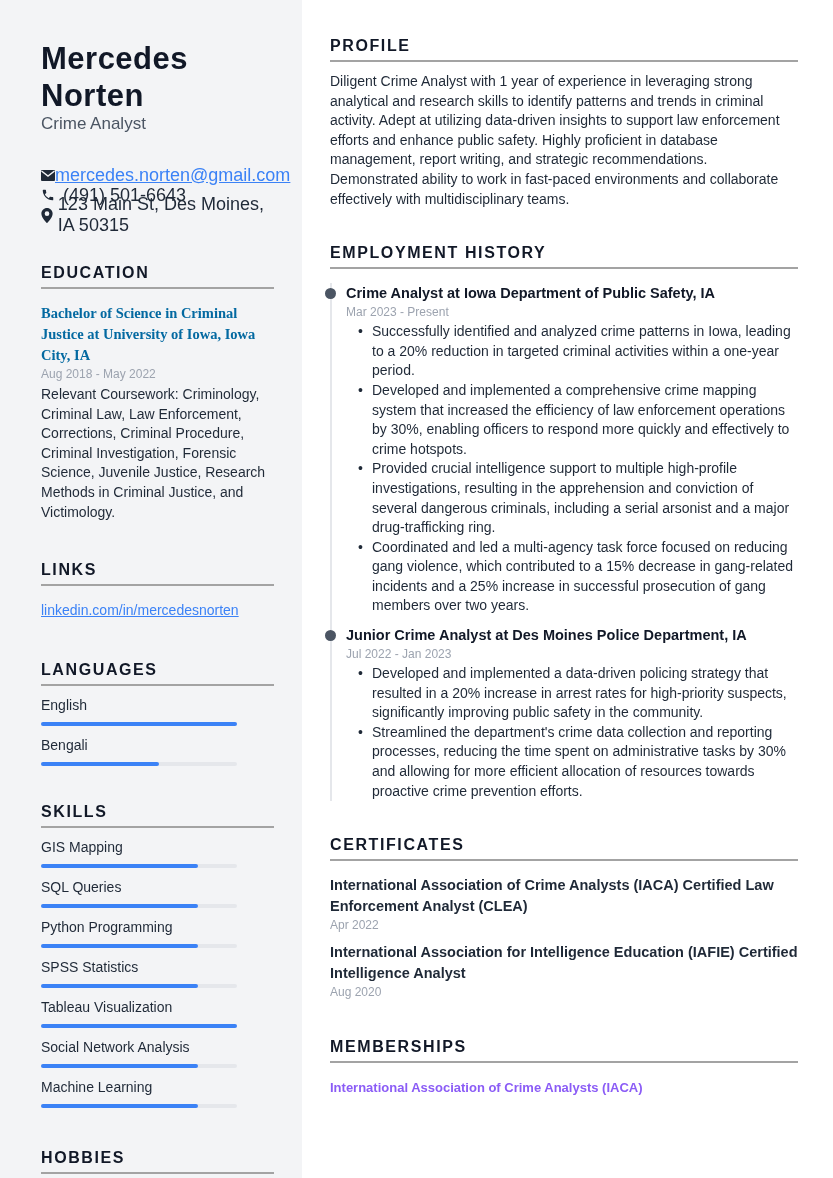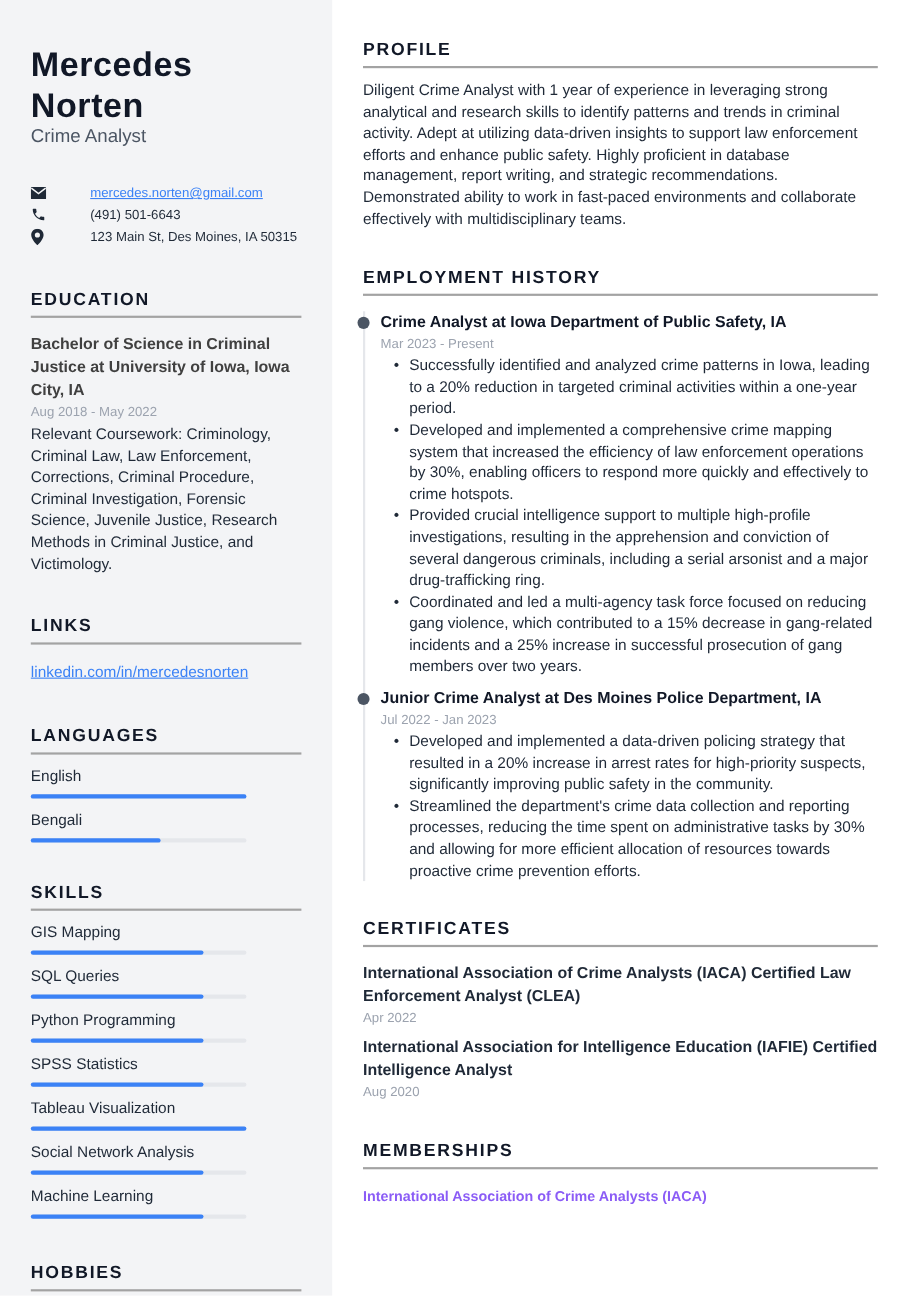--- a/index.html
+++ b/index.html
@@ -1,46 +1,46 @@
 <!DOCTYPE html>
 <html><head>
   <meta charset="utf-8">
   <style>
     * { box-sizing: border-box; margin: 0; padding: 0; }
     html, body { width: 833px; height: 1178px; overflow: hidden; background: #ffffff; }
     body { font-family: "Liberation Sans", "DejaVu Sans", sans-serif; color: #1f2937; position: relative; }
 
     .sidebar {
       position: absolute; left: 0; top: 0; width: 302px; height: 1178px;
-      background: #f3f4f6; padding: 40px 28px 0 28px;
+      background: #f3f4f6; padding: 40px 28px 0 41px;
     }
     .main {
       position: absolute; left: 302px; top: 0; width: 531px; height: 1178px;
       padding: 36px 35px 0 28px;
     }
 
     .name {
       font-size: 31px; font-weight: bold; line-height: 37px; color: #111827;
       letter-spacing: 0.5px;
     }
     .job-title { font-size: 17px; color: #4b5563; line-height: 22px; margin-top: -1px; }
 
     .contact { margin-top: 30px; }
-    .contact-row { display: flex; align-items: center; height: 20px; font-size: 12px; color: #1f2937; gap: 32px; }
+    .contact-row { display: flex; align-items: center; height: 20px; font-size: 18px; color: #1f2937; }
     .contact-row .ic { width: 22px; display: inline-flex; align-items: center; }
     .contact-row a { color: #3b82f6; text-decoration: underline; }
 
     .sec-head {
       font-size: 16px; font-weight: bold; letter-spacing: 1.6px; color: #111827;
       padding-bottom: 4px; border-bottom: 2px solid #a3a3a3; line-height: 20px;
     }
     .side-sec { margin-top: 38px; }
     .side-sec.first { margin-top: 38px; }
 
-    .edu-title { font-size: 14.5px; font-weight: bold; line-height: 21px; color: #404040; margin-top: 14px; }
+    .edu-title { font-size: 14.5px; font-weight: bold; line-height: 21px; color: #0369a1; margin-top: 14px; font-family: Liberation Serif, serif; }
     .date { font-size: 12px; color: #9ca3af; line-height: 17px; }
     .edu-desc { font-size: 14px; line-height: 19.6px; color: #1f2937; margin-top: 2px; }
 
     .link { display: block; font-size: 14px; color: #3b82f6; text-decoration: underline; margin-top: 14px; line-height: 20px; }
 
     .bar-item { margin-top: 9px; }
     .bar-item .lbl { font-size: 14px; line-height: 20px; color: #1f2937; }
     .track { width: 196px; height: 4px; background: #e5e7eb; border-radius: 2px; margin-top: 7px; position: relative; }
     .fill { height: 4px; background: #3b82f6; border-radius: 2px; position: absolute; left: 0; top: 0; }
 

